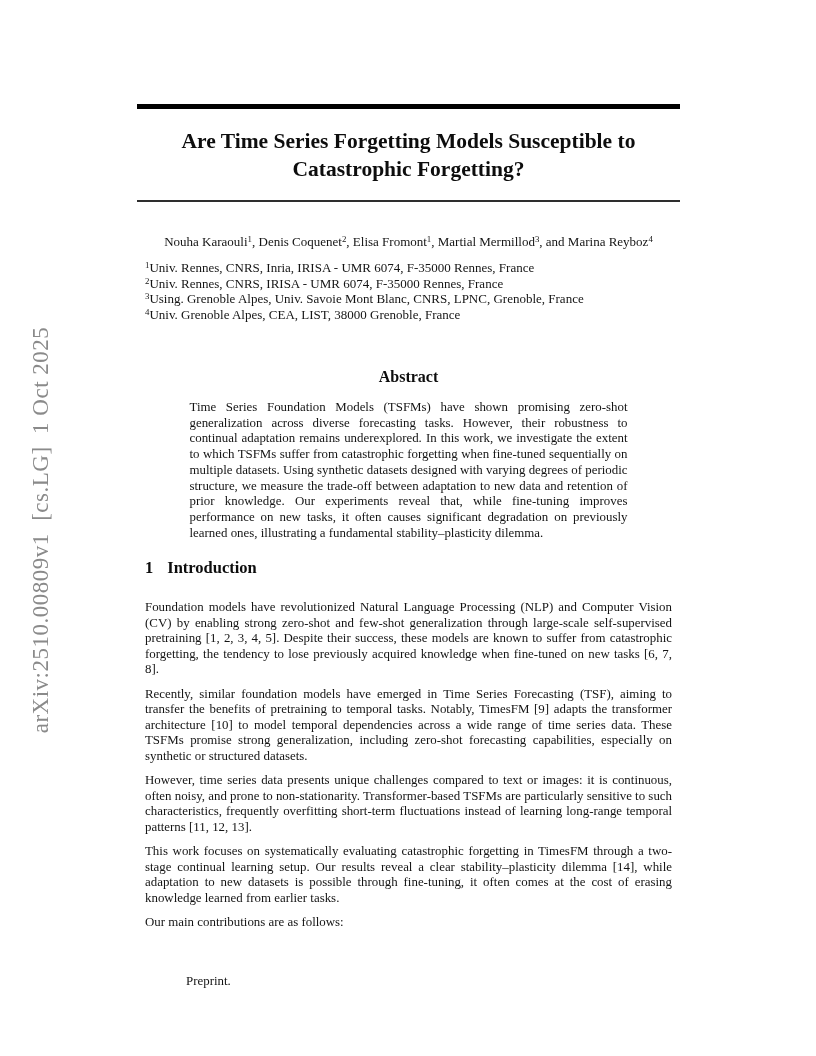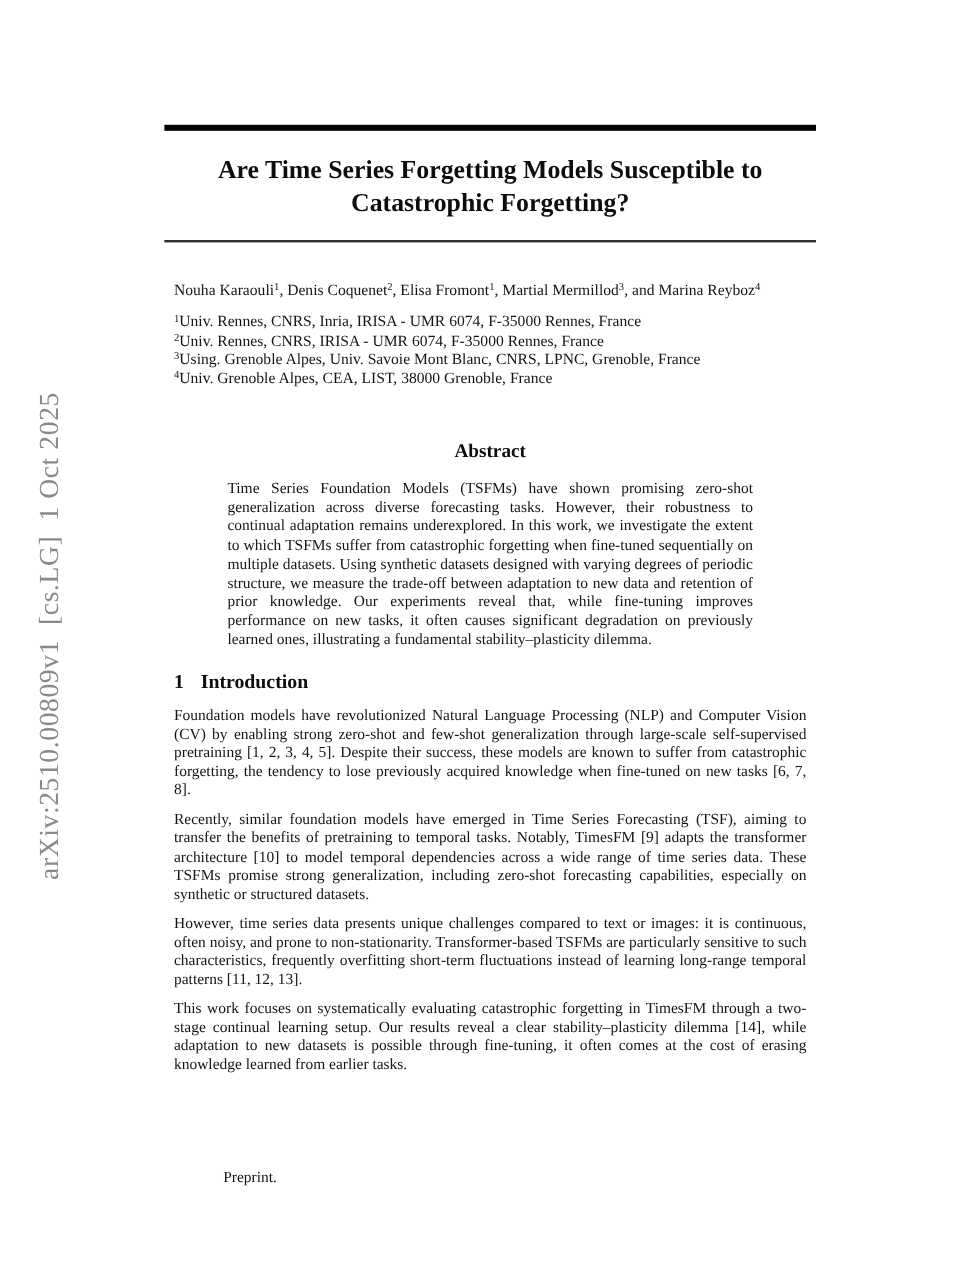--- a/index.html
+++ b/index.html
@@ -57,21 +57,21 @@
     max-width: 540px;
     text-align: center;
     font-size: 21.5px;
     line-height: 28px;
     font-weight: bold;
     color: #0d0d0d;
   }
 
   .authors {
     margin-top: 32px;
-    text-align: left;
+    text-align: center;
     font-size: 13px;
     line-height: 16px;
     white-space: nowrap;
   }
   .authors sup, .affil-line sup {
     font-size: 68%;
     vertical-align: baseline;
     position: relative;
     top: -0.45em;
     line-height: 0;
@@ -106,21 +106,21 @@
     color: #0d0d0d;
   }
   .section-num { display: inline-block; margin-right: 14px; }
 
   .paras .para {
     margin-top: 9px;
     text-align: justify;
     font-size: 12.9px;
     line-height: 15.5px;
   }
-  .paras .para:first-of-type { margin-top: 11px; }
+  .paras .para:first-of-type { margin-top: 22px; }
 
   ul.bullets {
     list-style: none;
     margin-top: 8px;
   }
   ul.bullets li {
     position: relative;
     padding-left: 47px;
     margin-bottom: 4px;
     text-align: justify;
@@ -191,20 +191,21 @@
     <div class="paras">
 
         <p class="para">Foundation models have revolutionized Natural Language Processing (NLP) and Computer Vision (CV) by enabling strong zero-shot and few-shot generalization through large-scale self-supervised pretraining [1, 2, 3, 4, 5]. Despite their success, these models are known to suffer from catastrophic forgetting, the tendency to lose previously acquired knowledge when fine-tuned on new tasks [6, 7, 8].</p>
 
         <p class="para">Recently, similar foundation models have emerged in Time Series Forecasting (TSF), aiming to transfer the benefits of pretraining to temporal tasks. Notably, TimesFM [9] adapts the transformer architecture [10] to model temporal dependencies across a wide range of time series data. These TSFMs promise strong generalization, including zero-shot forecasting capabilities, especially on synthetic or structured datasets.</p>
 
         <p class="para">However, time series data presents unique challenges compared to text or images: it is continuous, often noisy, and prone to non-stationarity. Transformer-based TSFMs are particularly sensitive to such characteristics, frequently overfitting short-term fluctuations instead of learning long-range temporal patterns [11, 12, 13].</p>
 
         <p class="para">This work focuses on systematically evaluating catastrophic forgetting in TimesFM through a two-stage continual learning setup. Our results reveal a clear stability–plasticity dilemma [14], while adaptation to new datasets is possible through fine-tuning, it often comes at the cost of erasing knowledge learned from earlier tasks.</p>
 
+        <p class="para">Our main contributions are as follows:</p>
       </div>
 
 
   </div>
 
   <div class="footer">Preprint.</div>
 
 </div>
 
 </body></html>

